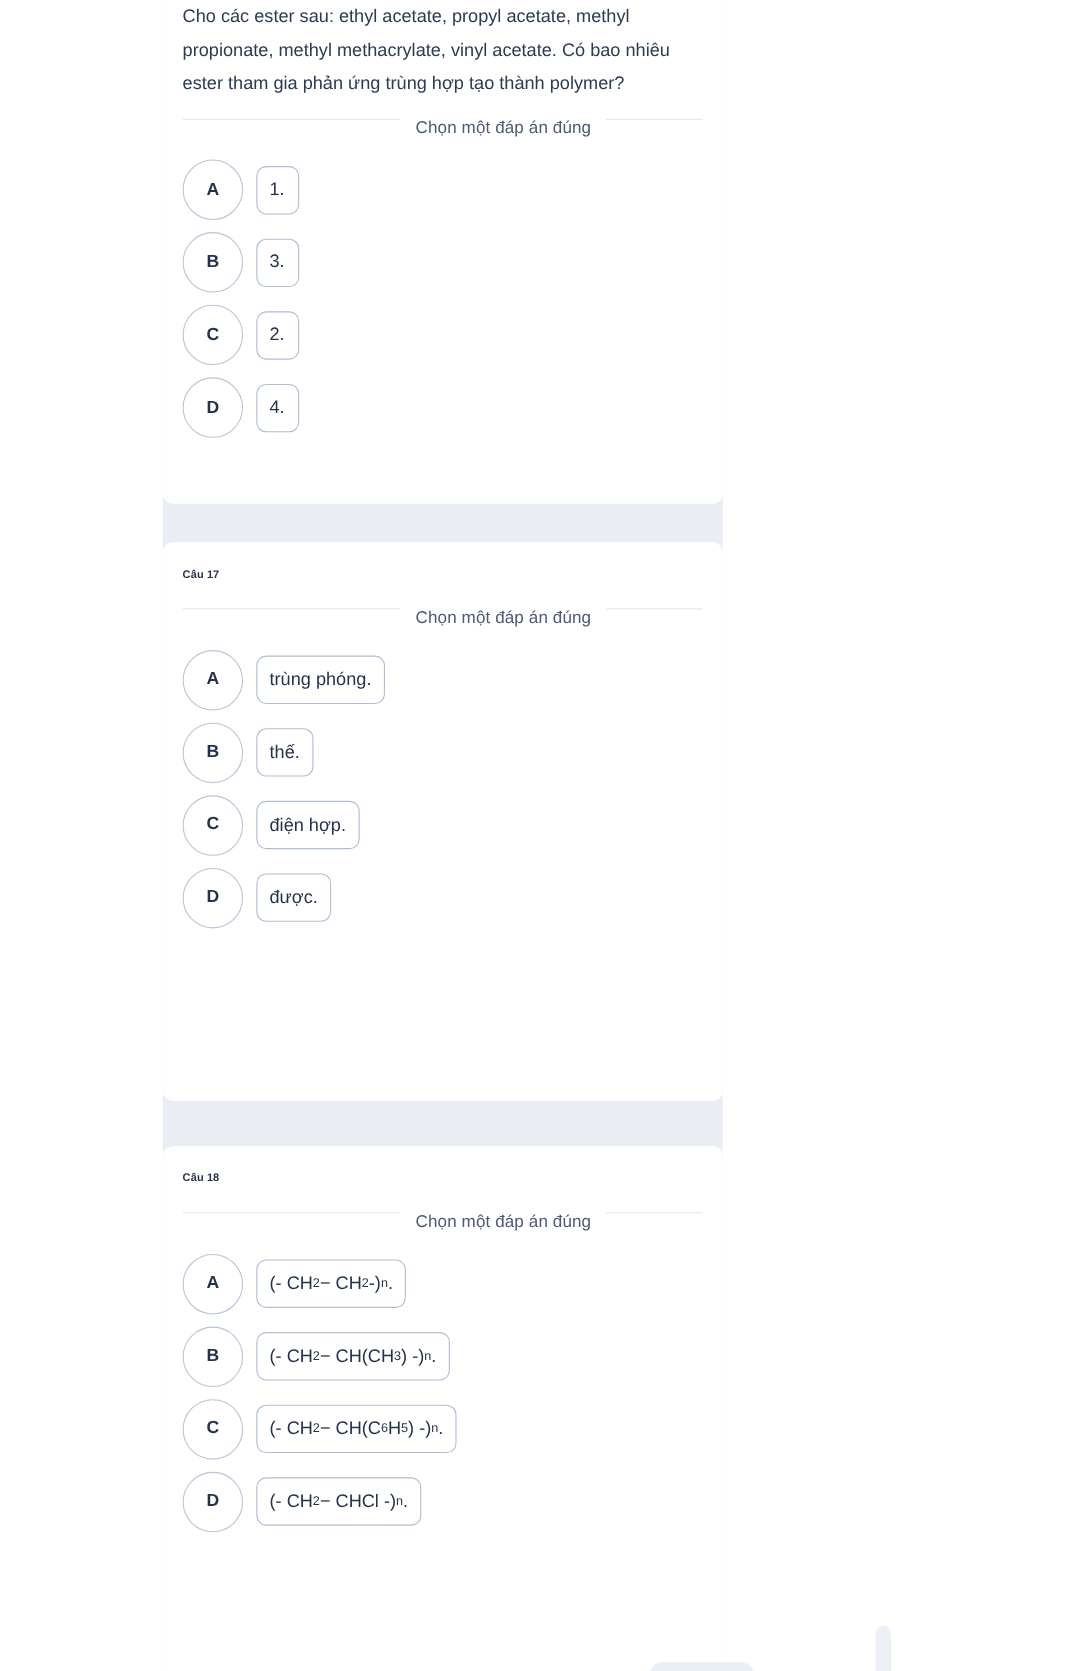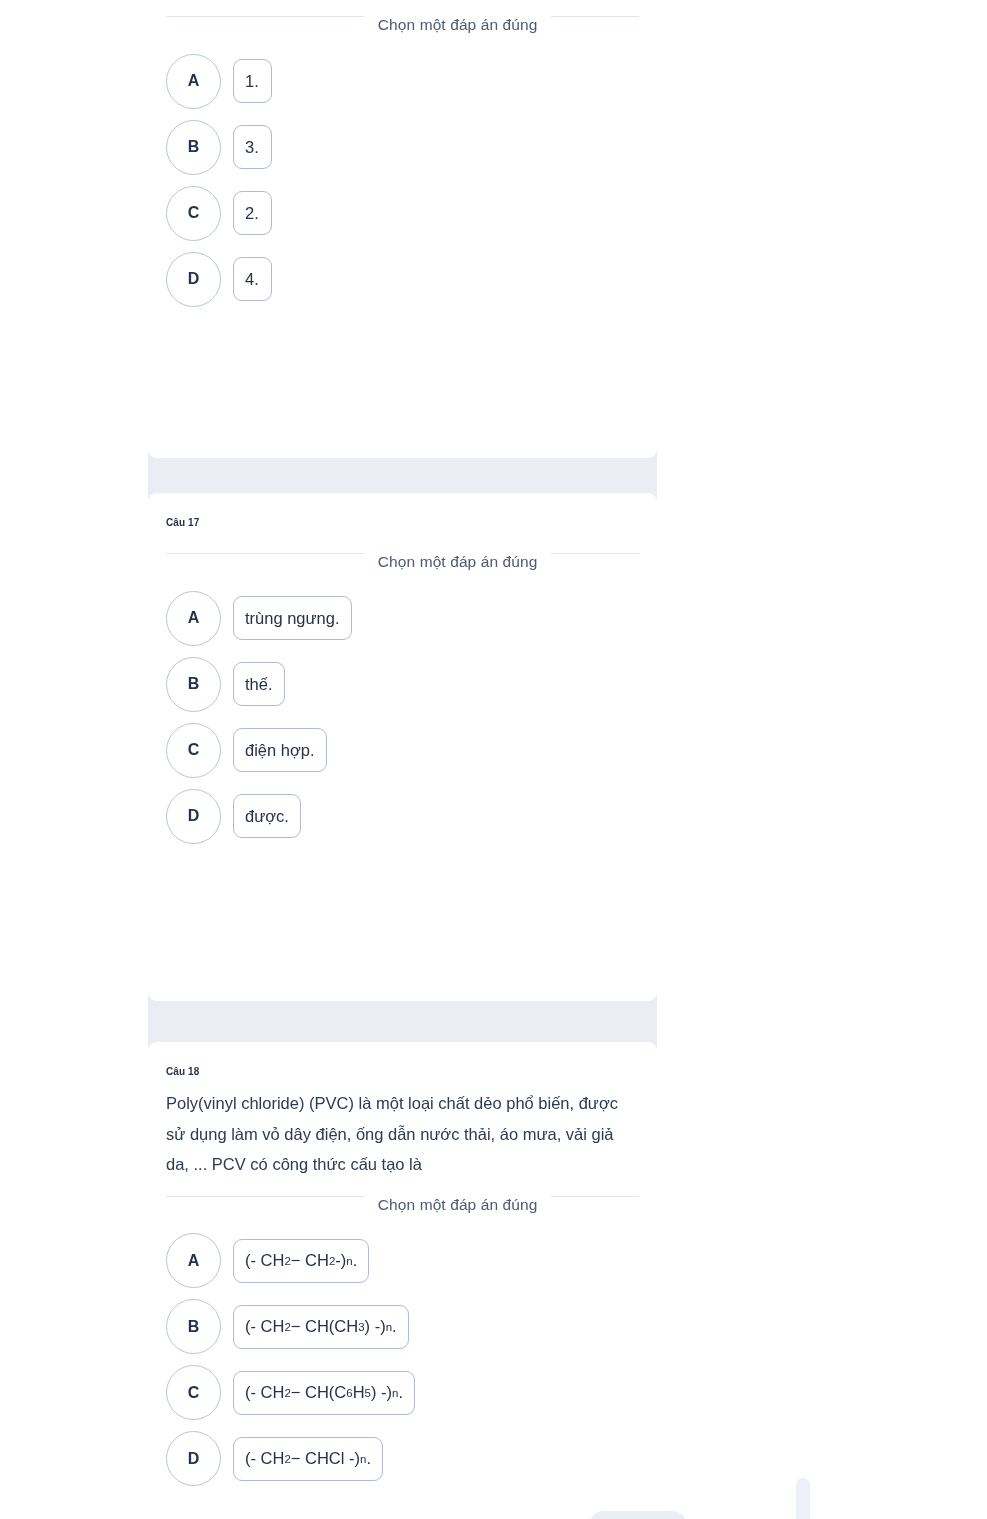--- a/index.html
+++ b/index.html
@@ -149,20 +149,21 @@
     background: #edf1f7;
   }
 </style>
 </head>
 <body>
 
 <div class="page-column">
 
   <div class="card first" style="top:-12px; height:470px;">
     <div class="card-inner" style="padding-top:12px;">
+      <p class="q-text">Cho các ester sau: ethyl acetate, propyl acetate, methyl propionate, methyl methacrylate, vinyl acetate. Có bao nhiêu ester tham gia phản ứng trùng hợp tạo thành polymer?</p>
 
       <div class="choose-row">
         <span class="rule left"></span>
         <span class="choose-label">Chọn một đáp án đúng</span>
         <span class="rule right"></span>
       </div>
     </div>
 
     <div class="options">
       <div class="option-row">
@@ -191,41 +192,40 @@
       <div class="choose-row">
         <span class="rule left"></span>
         <span class="choose-label">Chọn một đáp án đúng</span>
         <span class="rule right"></span>
       </div>
     </div>
 
     <div class="options">
       <div class="option-row">
         <span class="option-letter">A</span>
-        <span class="option-body">trùng ngưng.</span>
+        <span class="option-body">trùng phóng.</span>
       </div>
       <div class="option-row">
         <span class="option-letter">B</span>
         <span class="option-body">thế.</span>
       </div>
       <div class="option-row">
         <span class="option-letter">C</span>
         <span class="option-body">điện hợp.</span>
       </div>
       <div class="option-row">
         <span class="option-letter">D</span>
         <span class="option-body">được.</span>
       </div>
     </div>
   </div>
 
   <div class="card" style="top:1042px; height:477px; border-radius:9px 9px 0 0;">
     <div class="card-inner" style="padding-top:16px;">
       <div class="q-number">Câu 18</div>
-      <p class="q-text">Poly(vinyl chloride) (PVC) là một loại chất dẻo phổ biến, được sử dụng làm vỏ dây điện, ống dẫn nước thải, áo mưa, vải giả da, ... PCV có công thức cấu tạo là</p>
 
       <div class="choose-row">
         <span class="rule left"></span>
         <span class="choose-label">Chọn một đáp án đúng</span>
         <span class="rule right"></span>
       </div>
     </div>
 
     <div class="options">
 

